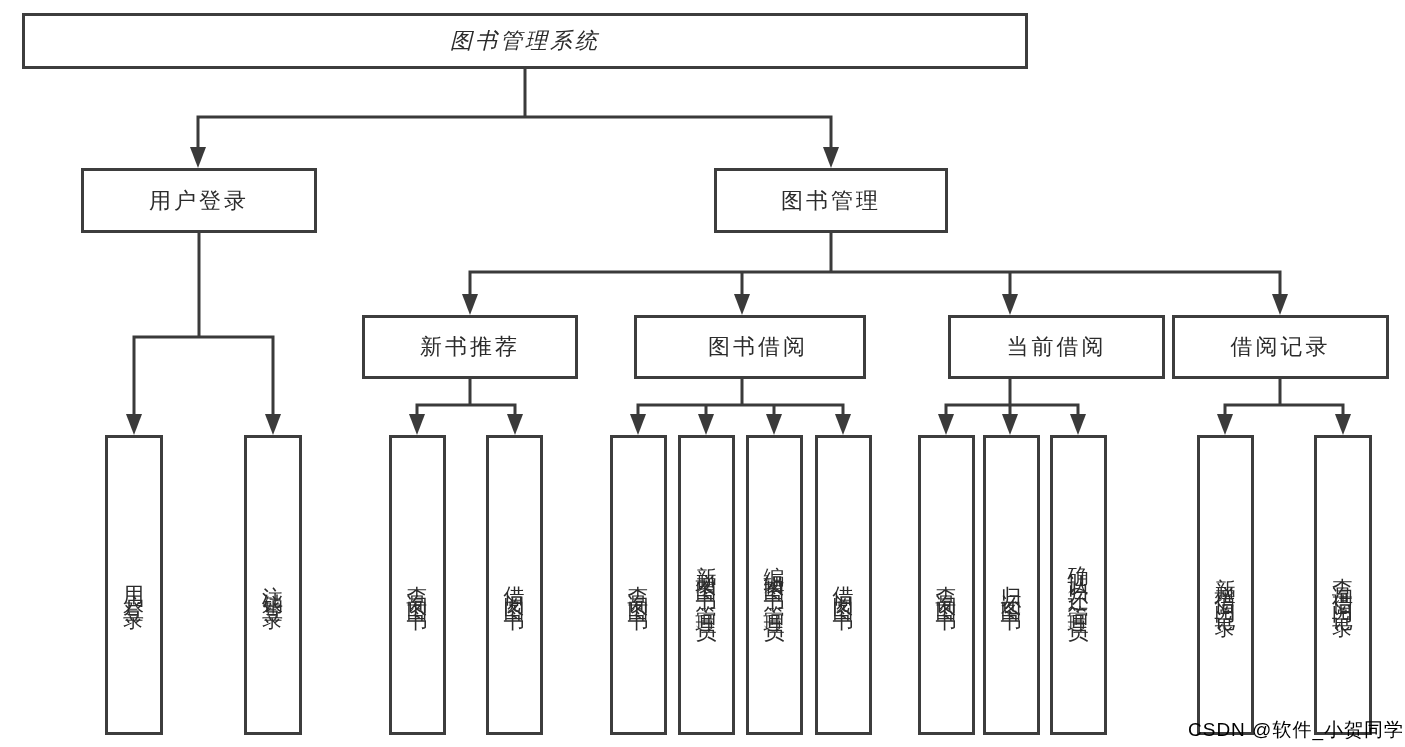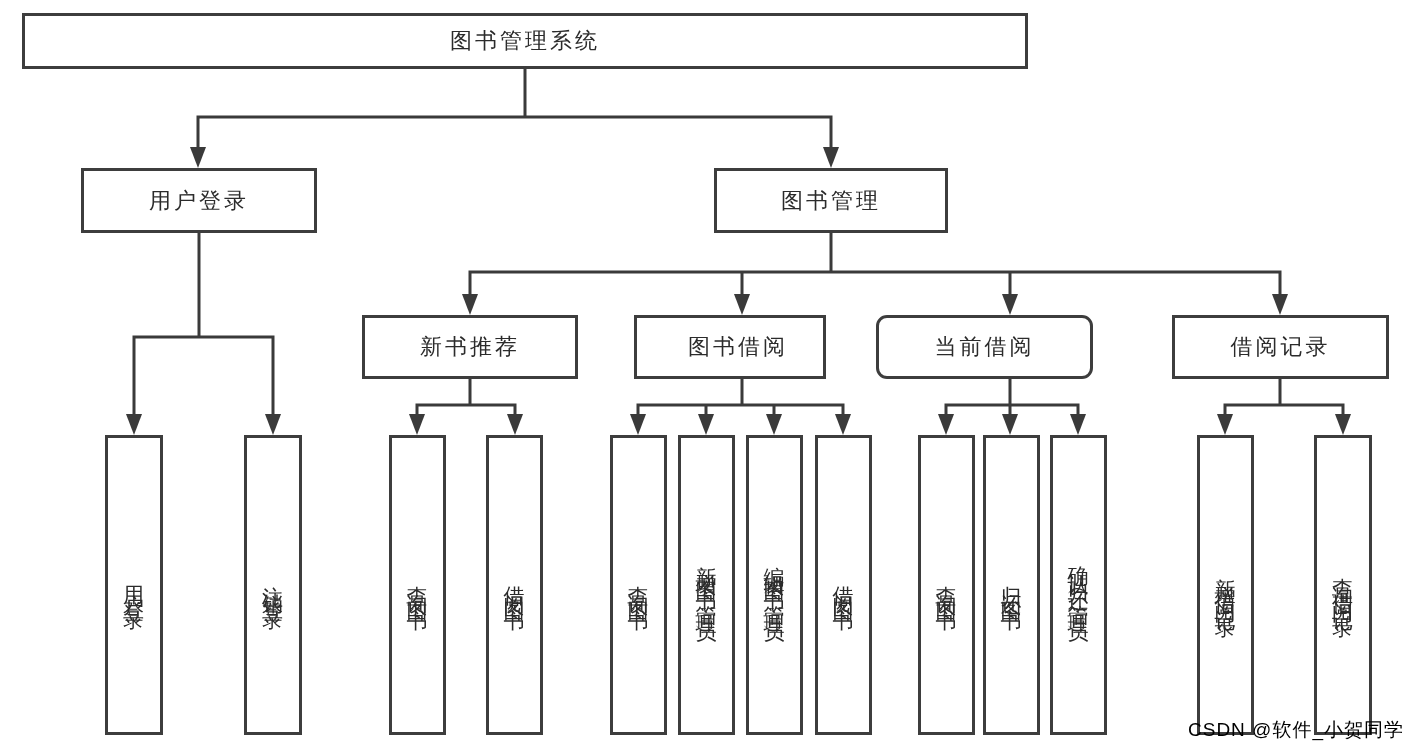--- a/index.html
+++ b/index.html
@@ -93,28 +93,28 @@
       <path d="M774 435 l-8 -21 h16 z"></path>
       <path d="M843 435 l-8 -21 h16 z"></path>
       <path d="M946 435 l-8 -21 h16 z"></path>
       <path d="M1010 435 l-8 -21 h16 z"></path>
       <path d="M1078 435 l-8 -21 h16 z"></path>
       <path d="M1225 435 l-8 -21 h16 z"></path>
       <path d="M1343 435 l-8 -21 h16 z"></path>
     </g>
   </svg>
 
-  <div class="hbox" style="left:22px; top:13px; width:1006px; height:56px;">图书管理系统</div>
+  <div class="hbox" style="left:22px; top:13px; width:1006px; height:56px;font-style:italic;">图书管理系统</div>
 
   <div class="hbox" style="left:81px; top:168px; width:236px; height:65px;">用户登录</div>
   <div class="hbox" style="left:714px; top:168px; width:234px; height:65px;">图书管理</div>
 
   <div class="hbox" style="left:362px; top:315px; width:216px; height:64px;">新书推荐</div>
-  <div class="hbox" style="left:634px; top:315px; width:192px; height:64px;padding-left:16px;">图书借阅</div>
-  <div class="hbox" style="left:876px; top:315px; width:217px; height:64px;border-radius:11px;">当前借阅</div>
+  <div class="hbox" style="left:634px; top:315px; width:232px; height:64px;padding-left:16px;">图书借阅</div>
+  <div class="hbox" style="left:948px; top:315px; width:217px; height:64px;">当前借阅</div>
   <div class="hbox" style="left:1172px; top:315px; width:217px; height:64px;">借阅记录</div>
 
   <div class="vbox" style="left:105px; width:58px;">用户登录</div>
   <div class="vbox" style="left:244px; width:58px;">注销登录</div>
 
   <div class="vbox" style="left:389px; width:57px;">查询图书</div>
   <div class="vbox" style="left:486px; width:57px;">借阅图书</div>
 
   <div class="vbox" style="left:610px; width:57px;">查询图书</div>
   <div class="vbox" style="left:678px; width:57px;">新增图书（管理员）</div>

